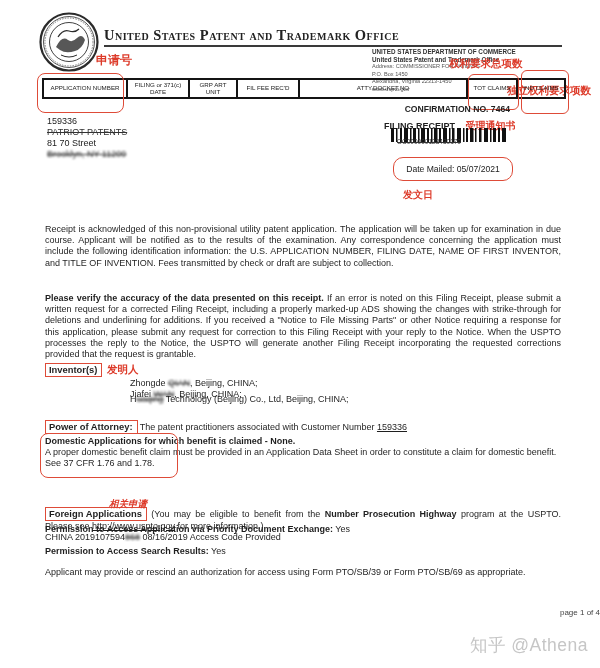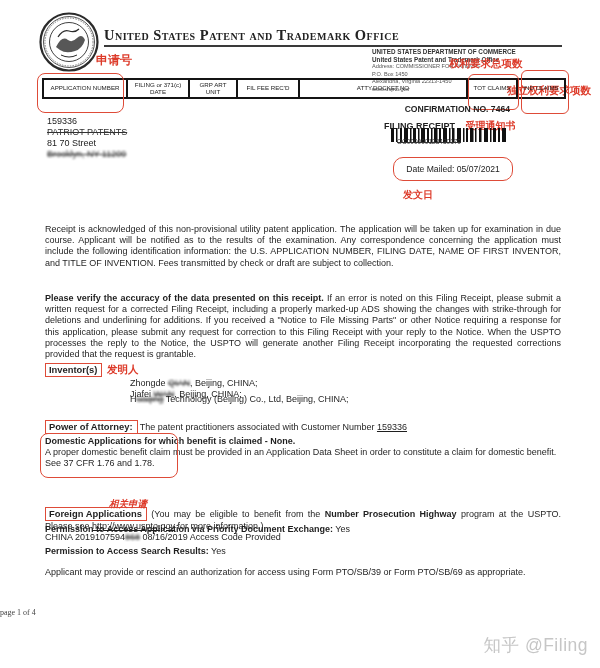--- a/index.html
+++ b/index.html
@@ -55,21 +55,21 @@
   .b{font-weight:700;}
   .i{}
   .u{text-decoration:underline;}
   .redacted{display:inline-block;filter:blur(1px);text-decoration:line-through;color:#333;}
   .redacted-soft{display:inline-block;filter:blur(0.7px);text-decoration:line-through;color:#333;}
   .dom-outline{position:absolute;left:-5px;top:-3px;width:136px;height:43px;
         border:1.4px solid #de4b38;border-radius:8px;pointer-events:none;}
   .rel{position:relative;}
   .ann-rel{position:absolute;left:64px;top:-9px;font-size:9.5px;font-style:italic;}
   
-  .page-num{position:absolute;left:0;top:608px;width:600px;text-align:left;font-size:8px;color:#444;font-family:Liberation Serif, serif;}
+  .page-num{position:absolute;left:0;top:608px;width:600px;text-align:right;font-size:8px;color:#444;}
   .watermark{position:absolute;right:12px;top:633px;font-size:17.5px;color:#c6c6c6;letter-spacing:.5px;}
 </style>
 </head>
 <body>
 
 <div class="page">
 
   <div class="seal">
     <svg width="62" height="62" viewBox="0 0 62 62">
       <circle cx="31" cy="31" r="28.5" fill="none" stroke="#2b2b2b" stroke-width="2.2"></circle>
@@ -203,15 +203,15 @@
 
   <div class="flow sec-perm1">
     <span class="b">Permission to Access Application via Priority Document Exchange:</span><span> Yes</span>
   </div>
   <div class="flow sec-perm2">
     <span class="b">Permission to Access Search Results:</span><span> Yes</span>
   </div>
   <div class="flow just sec-note">Applicant may provide or rescind an authorization for access using Form PTO/SB/39 or Form PTO/SB/69 as appropriate.</div>
 
   <div class="page-num">page 1 of 4</div>
-  <div class="watermark">知乎 @Filing</div>
+  <div class="watermark">知乎 @Athena</div>
 
 </div>
 
 </body></html>

